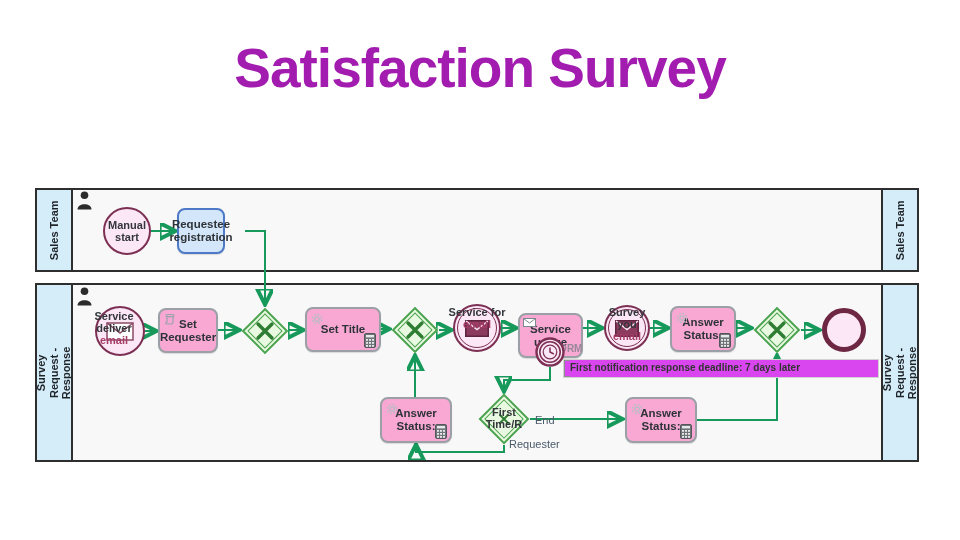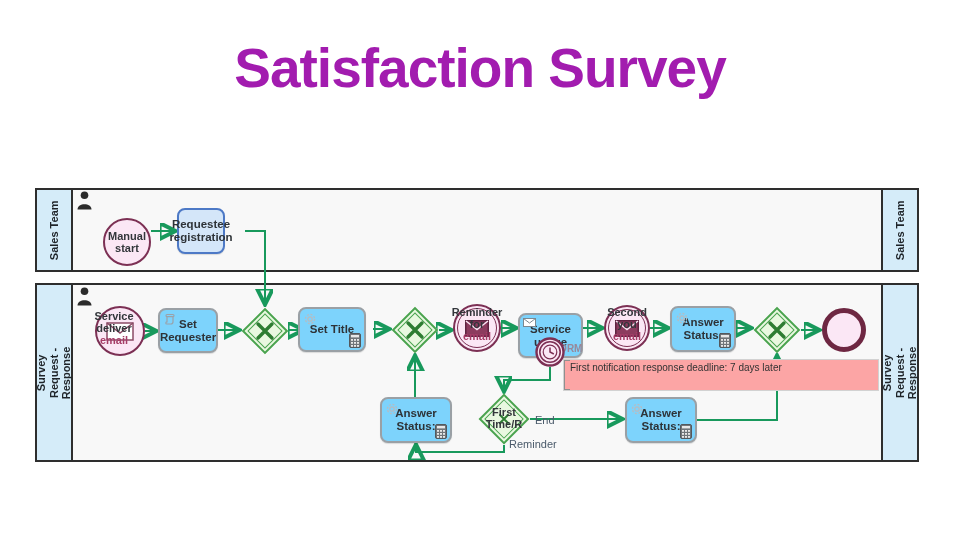--- a/index.html
+++ b/index.html
@@ -18,21 +18,21 @@
   .band-right{right:0;border-left:2px solid #2e2e2e;}
   .vtext{transform:rotate(-90deg);font-size:11px;font-weight:bold;color:#1f2429;white-space:nowrap;text-align:center;line-height:1.15;}
   .vtext.wrap{white-space:normal;width:112px;}
   .person{position:absolute;z-index:10;}
 
   
   .wires{position:absolute;left:0;top:0;z-index:5;pointer-events:none;}
   .wires path{stroke:#18995c;stroke-width:2;fill:none;marker-end:url(#ah);}
 
   
-  .task{position:absolute;z-index:10;background:#7dd3fc;border:2px solid #9aa0a5;border-radius:8px;
+  .task{position:absolute;z-index:10;background:#f9a8d4;border:2px solid #9aa0a5;border-radius:8px;
         display:flex;align-items:center;justify-content:center;text-align:center;
         font-size:11.5px;font-weight:bold;color:#2e3338;line-height:1.12;box-sizing:border-box;
         box-shadow:0 1px 1px rgba(0,0,0,.12);}
   .task.blue{background:#d4e6f9;border-color:#4d79c6;}
   .corner-tl{position:absolute;left:3px;top:3px;}
   .corner-br{position:absolute;right:3px;bottom:2px;}
 
   
   .ev{position:absolute;z-index:10;border-radius:50%;background:#fbe7f5;box-sizing:border-box;
       display:flex;align-items:center;justify-content:center;}
@@ -51,23 +51,23 @@
   .dsq::after{content:'';position:absolute;inset:2px;border:1px solid #4aa34f;}
   .gw svg{position:absolute;left:50%;top:50%;transform:translate(-50%,-50%);}
   .gw .gwlabel{position:absolute;left:50%;top:50%;transform:translate(-50%,-50%);z-index:2;
        font-size:11px;font-weight:bold;color:#33363b;text-align:center;line-height:1.05;width:60px;}
 
   .timer{position:absolute;z-index:13;}
   .tag{position:absolute;z-index:11;font-size:10px;font-weight:bold;color:#97889a;}
   .edge-label{position:absolute;z-index:11;font-size:11px;color:#4a5a6a;}
 
   
-  .tooltip{position:absolute;left:563px;top:359px;width:316px;height:32px;z-index:20;
-           background:#fca5a5;border:1px solid #d2d2d2;box-sizing:border-box;
-           font-size:10px;color:#333;line-height:14px;padding:1px 2px 0 6px;white-space:nowrap;overflow:hidden;}
+  .tooltip{position:absolute;left:563px;top:359px;width:316px;height:19px;z-index:20;
+           background:#d946ef;border:1px solid #d2d2d2;box-sizing:border-box;
+           font-size:10px;color:#333;line-height:14px;padding:1px 2px 0 6px;white-space:nowrap;overflow:hidden;font-weight:bold;}
   .tooltip::before{content:'';position:absolute;left:0;top:0;bottom:0;width:6px;
            border:1.5px solid #8f8f8f;border-right:none;box-sizing:border-box;}
   .tooltip span{display:block;}
 </style>
 </head>
 <body>
 
 <div class="stage">
 
   <h1 class="title">Satisfaction Survey</h1>
@@ -117,21 +117,21 @@
     <path d="M650 328 H667"></path>
     <path d="M736 328 H750"></path>
     <path d="M801 330 H818"></path>
     <path d="M550 367 V380 H504 V390"></path>
     <path d="M530 419 H621"></path>
     <path d="M697 420 H777 V357"></path>
     <path d="M504 445 V452 H416 V446"></path>
     <path d="M415 397 V357"></path>
   </svg>
 
-  <div class="ev start" style="left:103px;top:218px;width:48px;height:48px;">
+  <div class="ev start" style="left:103px;top:207px;width:48px;height:48px;">
     <span class="inlabel">Manual start</span>
   </div>
 
   <div class="task blue" style="left:177px;top:208px;width:48px;height:46px;">
     <span>Requestee registration</span>
   </div>
 
   <div class="ev start" style="left:95px;top:306px;width:50px;height:50px;">
     <svg width="28" height="19" viewBox="0 0 28 19">
       <rect x="1" y="1" width="26" height="17" fill="#ffffff" stroke="#8c4a66" stroke-width="1.5"></rect>
@@ -150,21 +150,21 @@
     <span>Set Requester</span>
   </div>
 
   <div class="gw" style="left:241px;top:307px;width:48px;height:48px;">
     <div class="dsq" style="width:33px;height:33px;transform:translate(-50%,-50%) rotate(45deg);"></div>
     <svg width="22" height="22">
         <path d="M4 4 L18 18 M18 4 L4 18" stroke="#2e7d32" stroke-width="3.4" stroke-linecap="round" fill="none"></path>
       </svg>
   </div>
 
-  <div class="task" style="left:298px;top:307px;width:68px;height:45px;">
+  <div class="task" style="left:305px;top:307px;width:76px;height:45px;">
     <svg class="corner-tl" width="14" height="14" viewBox="0 0 14 14" fill="none" stroke="#b6bcc2" stroke-width="1.3">
       <circle cx="7" cy="7" r="2.2"></circle>
         <circle cx="7" cy="7" r="4.6" stroke-dasharray="2 1.6"></circle>
     </svg>
     <span>Set Title</span>
     <svg class="corner-br" width="12" height="15" viewBox="0 0 12 15">
       <rect x="0.5" y="0.5" width="11" height="14" rx="1.5" fill="#707579" stroke="#54585c"></rect>
       <rect x="2" y="2" width="8" height="2.4" fill="#e8e8e8"></rect>
       <g fill="#e8e8e8">
           <rect x="2" y="6" width="2" height="1.8"></rect>
@@ -187,21 +187,21 @@
       </svg>
   </div>
 
   <div class="ev throw" style="left:453px;top:304px;width:48px;height:48px;">
     <svg width="24" height="17" viewBox="0 0 24 17">
       <rect x="0.75" y="0.75" width="22.5" height="15.5" fill="#8c3b5e" stroke="#5e2340" stroke-width="1.5"></rect>
       <path d="M1 1 L12 9.5 L23 1" fill="none" stroke="#fbe7f5" stroke-width="1.5"></path>
     </svg>
   </div>
   <div class="ev-label" style="left:447px;top:307px;width:60px;">
-    <span class="main">Reminder for</span>
+    <span class="main">Service for</span>
     <span class="sub">email</span>
   </div>
 
   <div class="task" style="left:518px;top:313px;width:65px;height:45px;">
     <svg class="corner-tl" width="13" height="9" viewBox="0 0 13 9">
       <rect x="0.5" y="0.5" width="12" height="8" fill="#fff" stroke="#7c8890"></rect>
       <path d="M0.5 0.5 L6.5 5 L12.5 0.5" fill="none" stroke="#7c8890"></path>
     </svg>
     <span>Service usage</span>
   </div>
@@ -213,21 +213,21 @@
     <path d="M15 10.5 V15 L18.8 17" stroke="#7c3054" stroke-width="1.5" fill="none"></path>
   </svg>
 
   <div class="ev throw" style="left:604px;top:305px;width:46px;height:46px;">
     <svg width="24" height="17" viewBox="0 0 24 17">
       <rect x="0.75" y="0.75" width="22.5" height="15.5" fill="#8c3b5e" stroke="#5e2340" stroke-width="1.5"></rect>
       <path d="M1 1 L12 9.5 L23 1" fill="none" stroke="#fbe7f5" stroke-width="1.5"></path>
     </svg>
   </div>
   <div class="ev-label" style="left:599px;top:307px;width:56px;">
-    <span class="main">Second you</span>
+    <span class="main">Survey you</span>
     <span class="sub">email</span>
   </div>
 
   <div class="task" style="left:670px;top:306px;width:66px;height:46px;">
     <svg class="corner-tl" width="14" height="14" viewBox="0 0 14 14" fill="none" stroke="#b6bcc2" stroke-width="1.3">
       <circle cx="7" cy="7" r="2.2"></circle>
         <circle cx="7" cy="7" r="4.6" stroke-dasharray="2 1.6"></circle>
     </svg>
     <span>Answer Status:</span>
     <svg class="corner-br" width="12" height="15" viewBox="0 0 12 15">
@@ -304,19 +304,19 @@
           <rect x="5" y="9" width="2" height="1.8"></rect>
           <rect x="8" y="9" width="2" height="1.8"></rect>
           <rect x="2" y="12" width="2" height="1.8"></rect>
           <rect x="5" y="12" width="2" height="1.8"></rect>
           <rect x="8" y="12" width="2" height="1.8"></rect>
         </g>
     </svg>
   </div>
 
   <div class="edge-label" style="left:535px;top:403px;margin-top:11px;">End</div>
-  <div class="edge-label" style="left:509px;top:438px;">Reminder</div>
+  <div class="edge-label" style="left:509px;top:438px;">Requester</div>
 
   <div class="tooltip">
     <span>First notification response deadline: 7 days later</span>
   </div>
 
 </div>
 
 </body></html>

